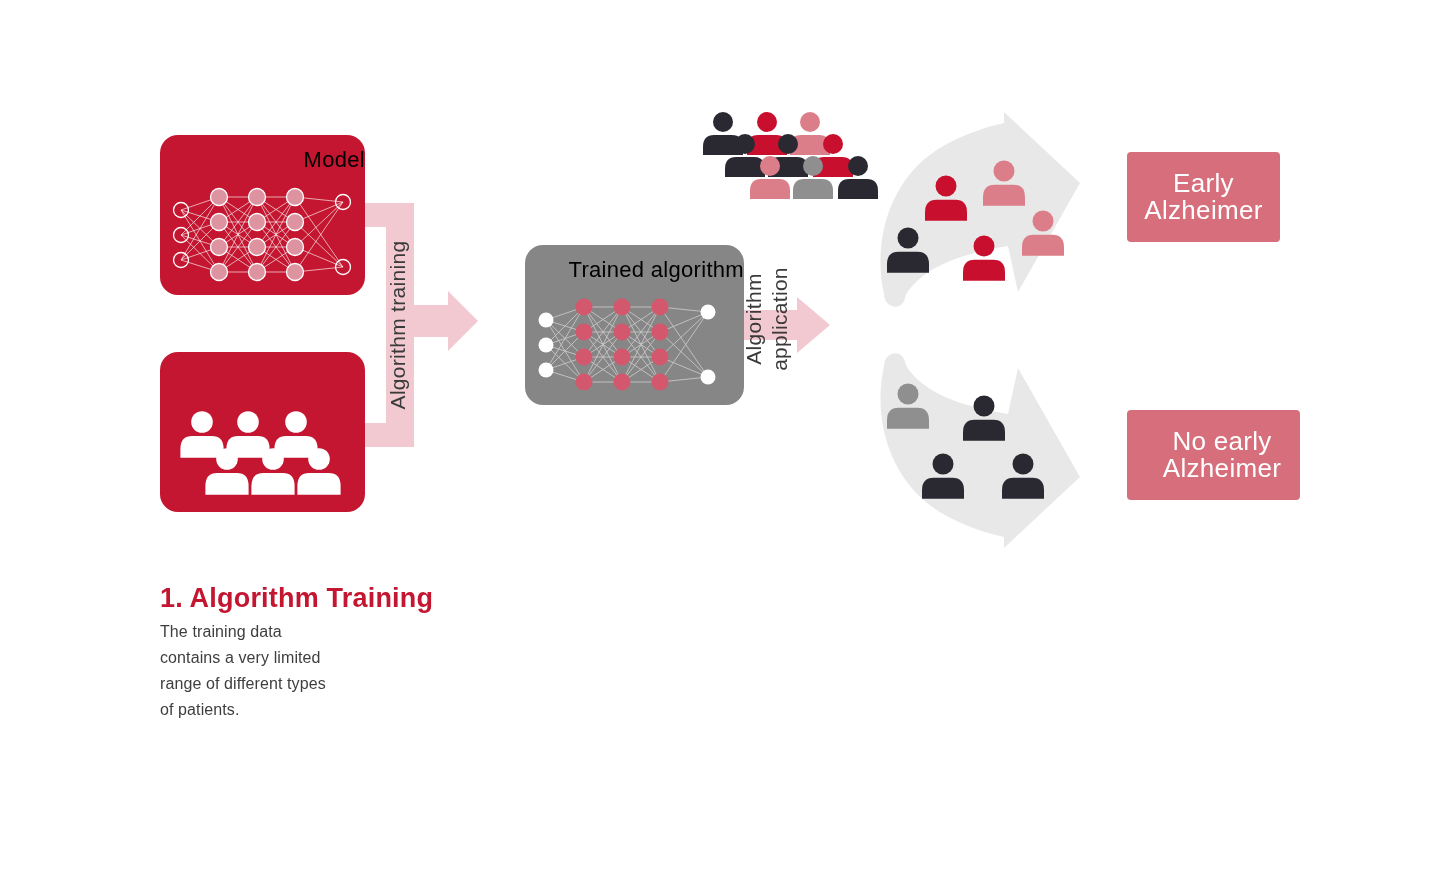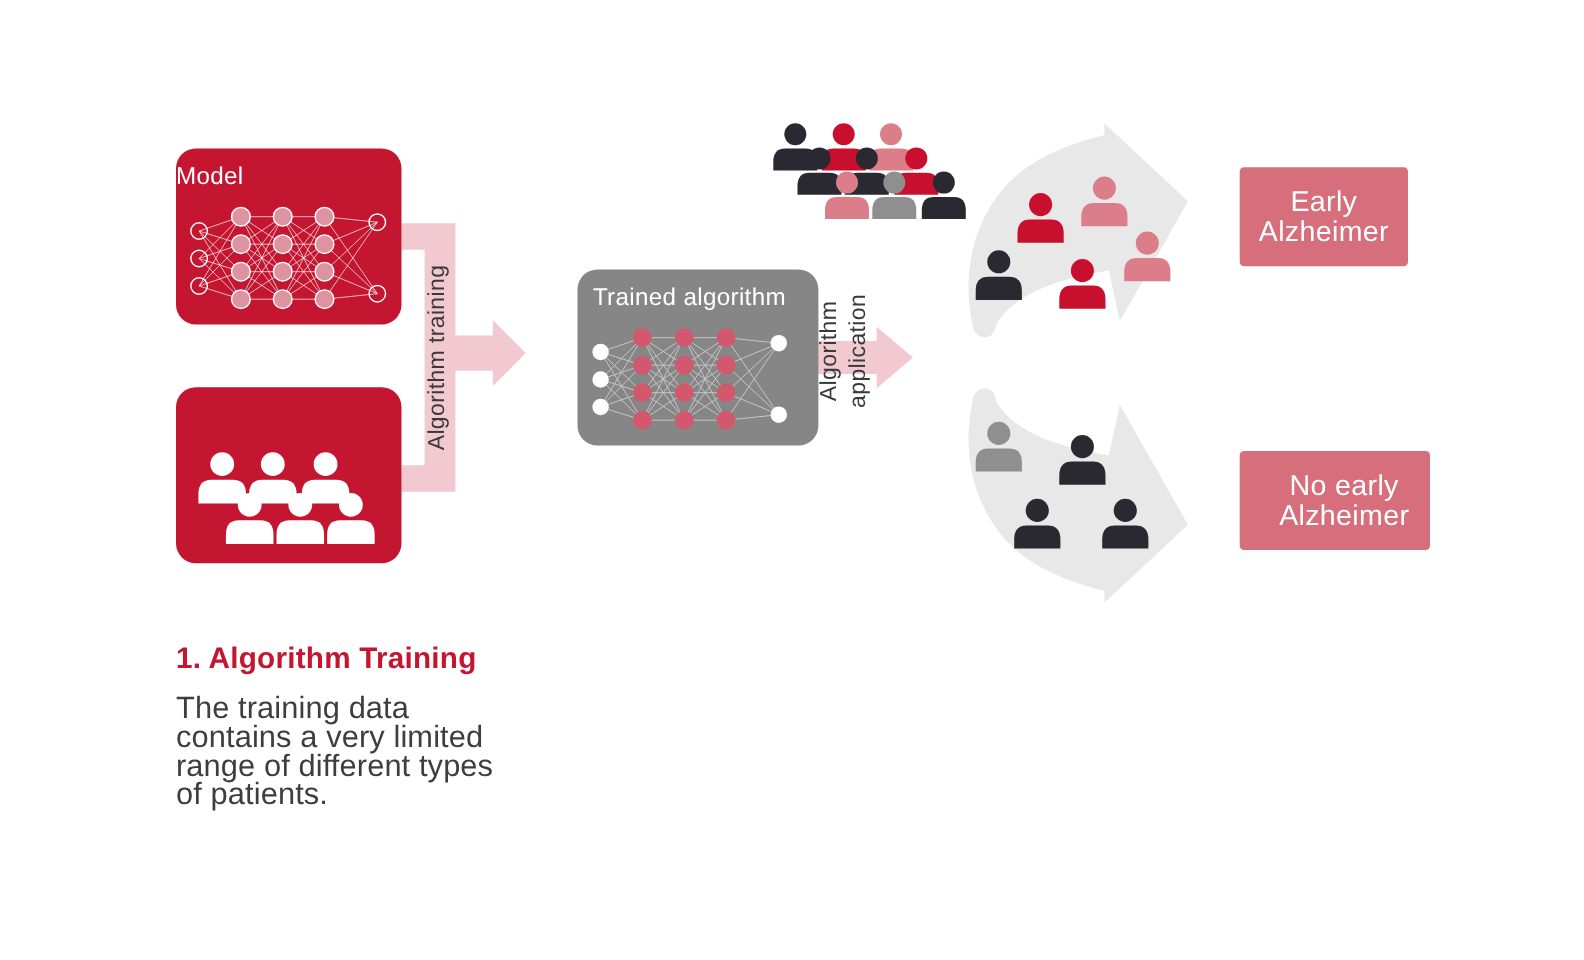--- a/index.html
+++ b/index.html
@@ -10,21 +10,21 @@
   .layer{position:absolute;left:0;top:0;width:1440px;height:873px;}
   .connector{fill:var(--arrow_pink);}
   .flow-arrow{fill:var(--arrow_gray);}
   .box{position:absolute;border-radius:18px;}
   .box.red{background:var(--box_red);}
   .box.gray{background:var(--box_gray);padding-left:14px;}
   .box-model{left:160px;top:135px;width:205px;height:160px;}
   .box-training{left:160px;top:352px;width:205px;height:160px;}
   .box-trained{left:525px;top:245px;width:205px;height:160px;}
   .box-label{
-    margin-top:12px;text-align:left;color:#ffffff;
+    margin-top:12px;text-align:right;color:#000000;
     font-size:22px;font-weight:500;letter-spacing:.3px;
   }
   .net{position:absolute;left:7px;top:50px;width:190px;height:105px;}
   .people-svg{position:absolute;left:0;top:0;width:100%;height:100%;}
   .vlabel{
     position:absolute;color:#3a3a3a;font-size:21px;letter-spacing:.3px;
     text-align:center;transform:rotate(-90deg);white-space:pre-line;line-height:26px;
   }
   .vlabel-training{left:299px;top:311px;width:200px;height:28px;}
   .vlabel-application{left:682px;top:293px;width:170px;height:52px;}
@@ -33,21 +33,21 @@
     display:flex;align-items:center;justify-content:center;text-align:center;
     font-size:26px;line-height:27px;letter-spacing:.3px;white-space:pre-line;
   }
   .result-early{left:1127px;top:152px;width:153px;height:90px;}
   .result-noearly{left:1127px;top:410px;width:156px;height:90px;padding-left:17px;}
   .caption{position:absolute;}
   .caption h2{
     margin:0;color:var(--heading_red);font-size:27px;font-weight:700;letter-spacing:.2px;
   }
   .caption p{
-    margin:17px 0 0 0;color:var(--text_dark);font-size:28px;line-height:26px;
+    margin:5px 0 0 0;color:var(--text_dark);font-size:16px;line-height:26px;
     white-space:pre-line;letter-spacing:.1px;
   }
   .caption-1{left:160px;top:583px;width:300px;}
   .caption-2{left:730px;top:583px;width:590px;}
 </style>
 </head>
 <body>
 
 <div class="canvas">
 

